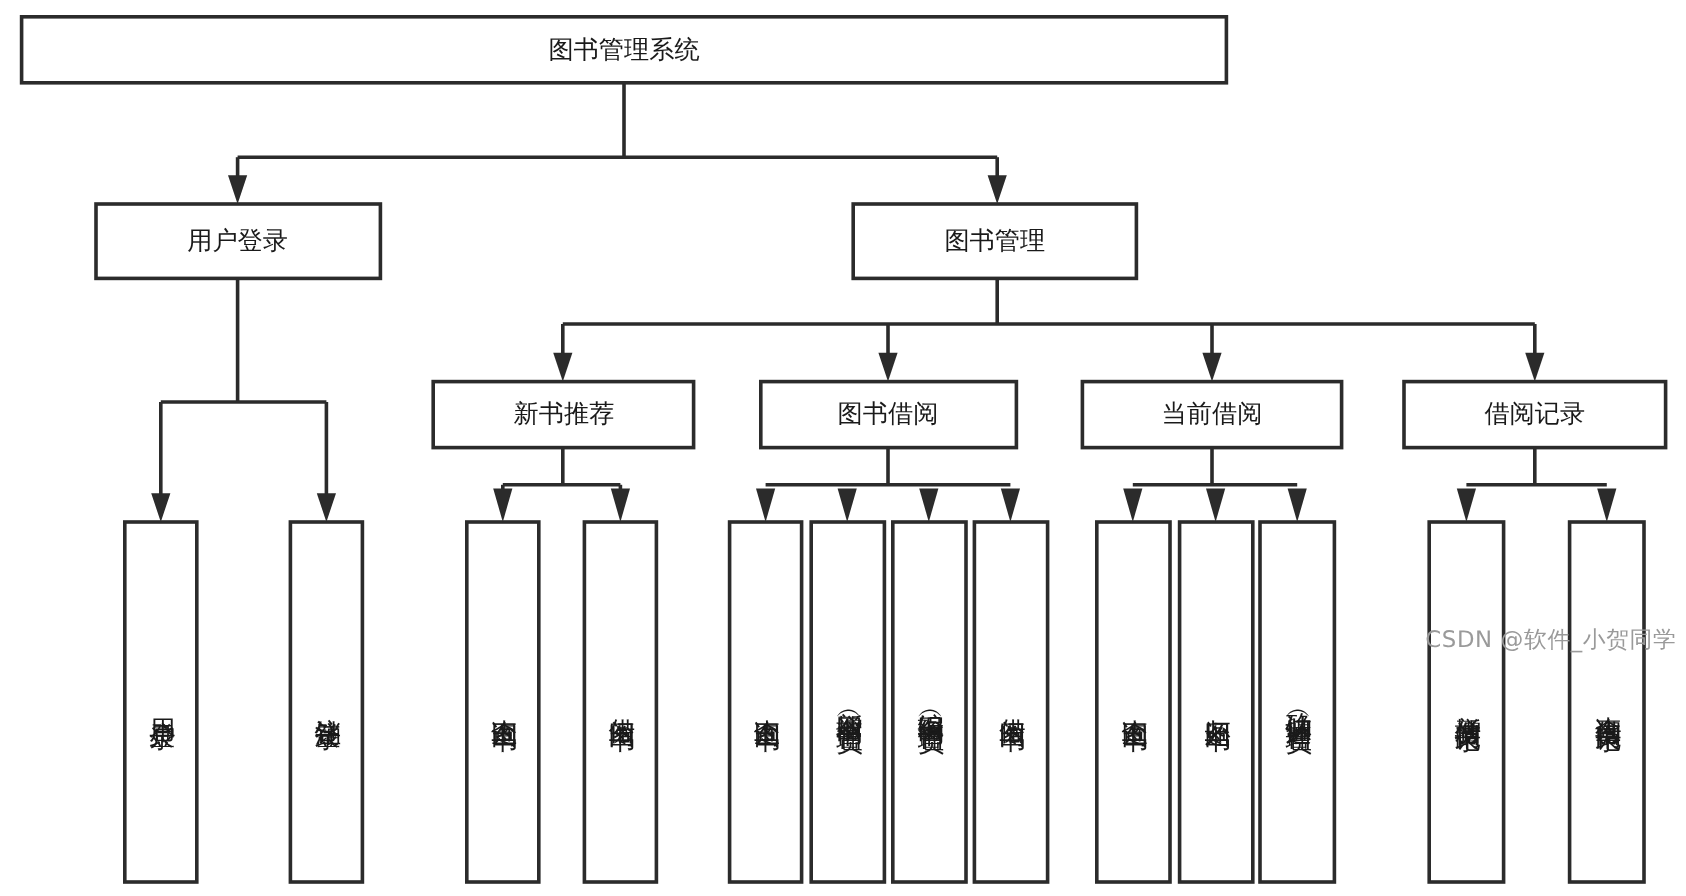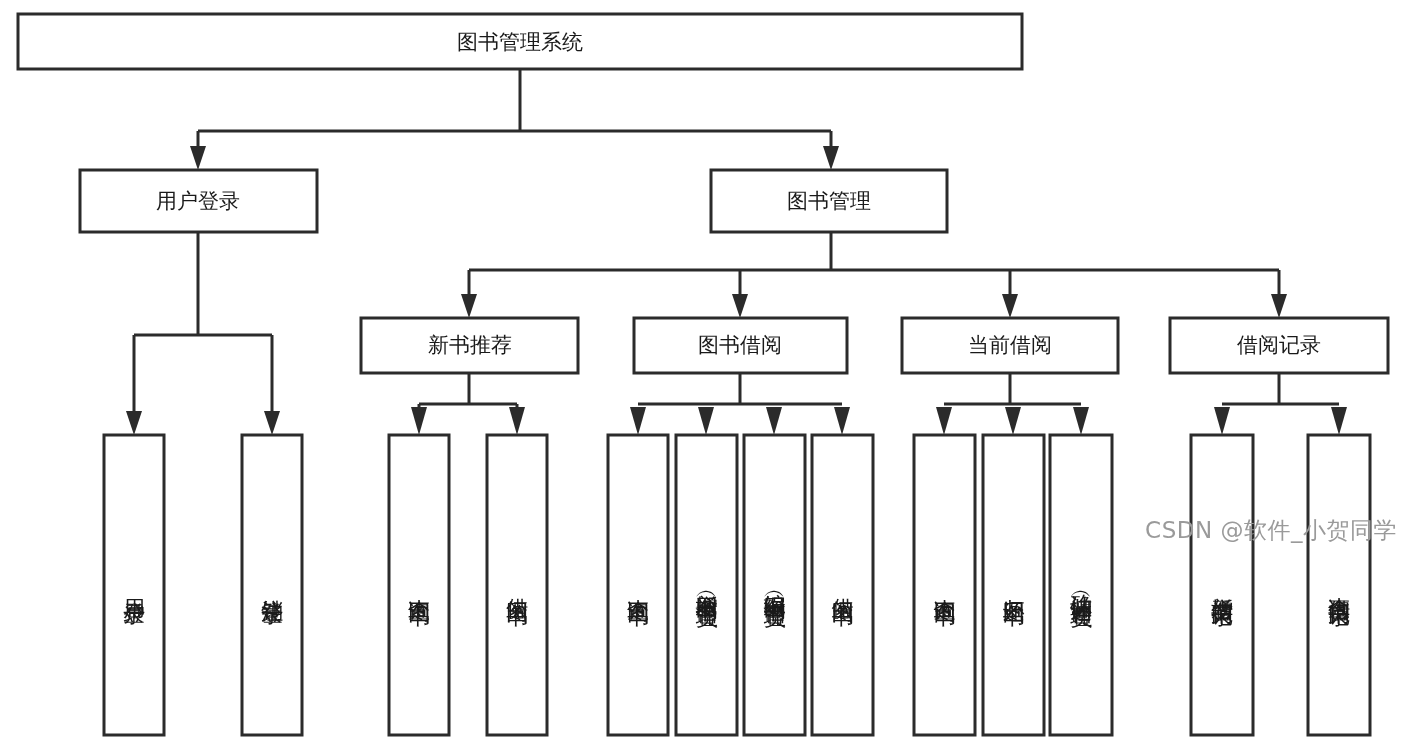--- a/index.html
+++ b/index.html
@@ -61,21 +61,21 @@
     justify-content: center;
     text-align: center;
     white-space: nowrap;
     pointer-events: none;
   }
   .watermark {
     position: absolute;
     right: 8px;
     bottom: 4px;
     font-family: "DejaVu Sans", "Liberation Sans", sans-serif;
-    font-size: 23px;
+    font-size: 19px;
     color: #9a9a9a;
     letter-spacing: 0.5px;
     white-space: nowrap;
   }
 </style>
 </head>
 <body>
 
 <div id="diagram-root">
 

